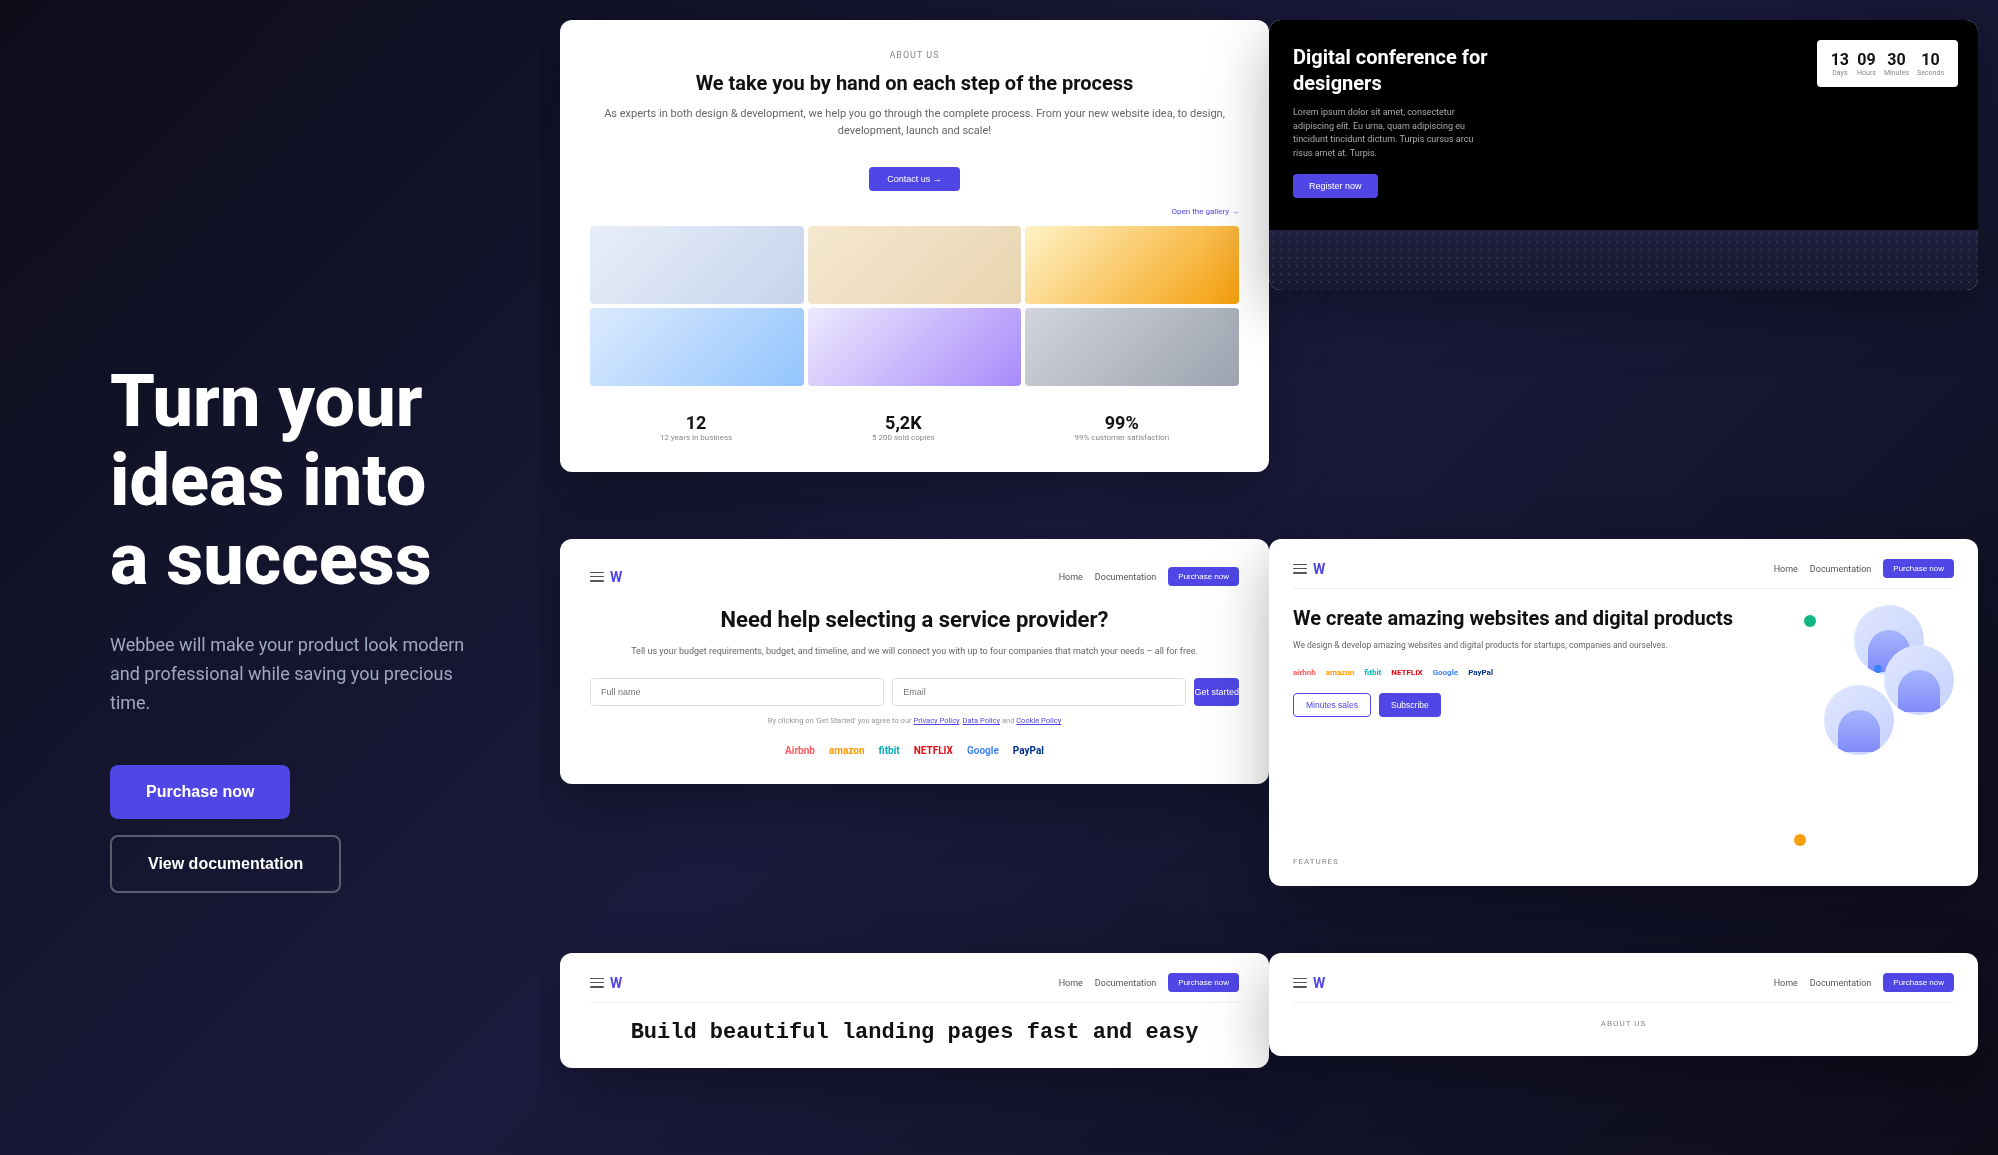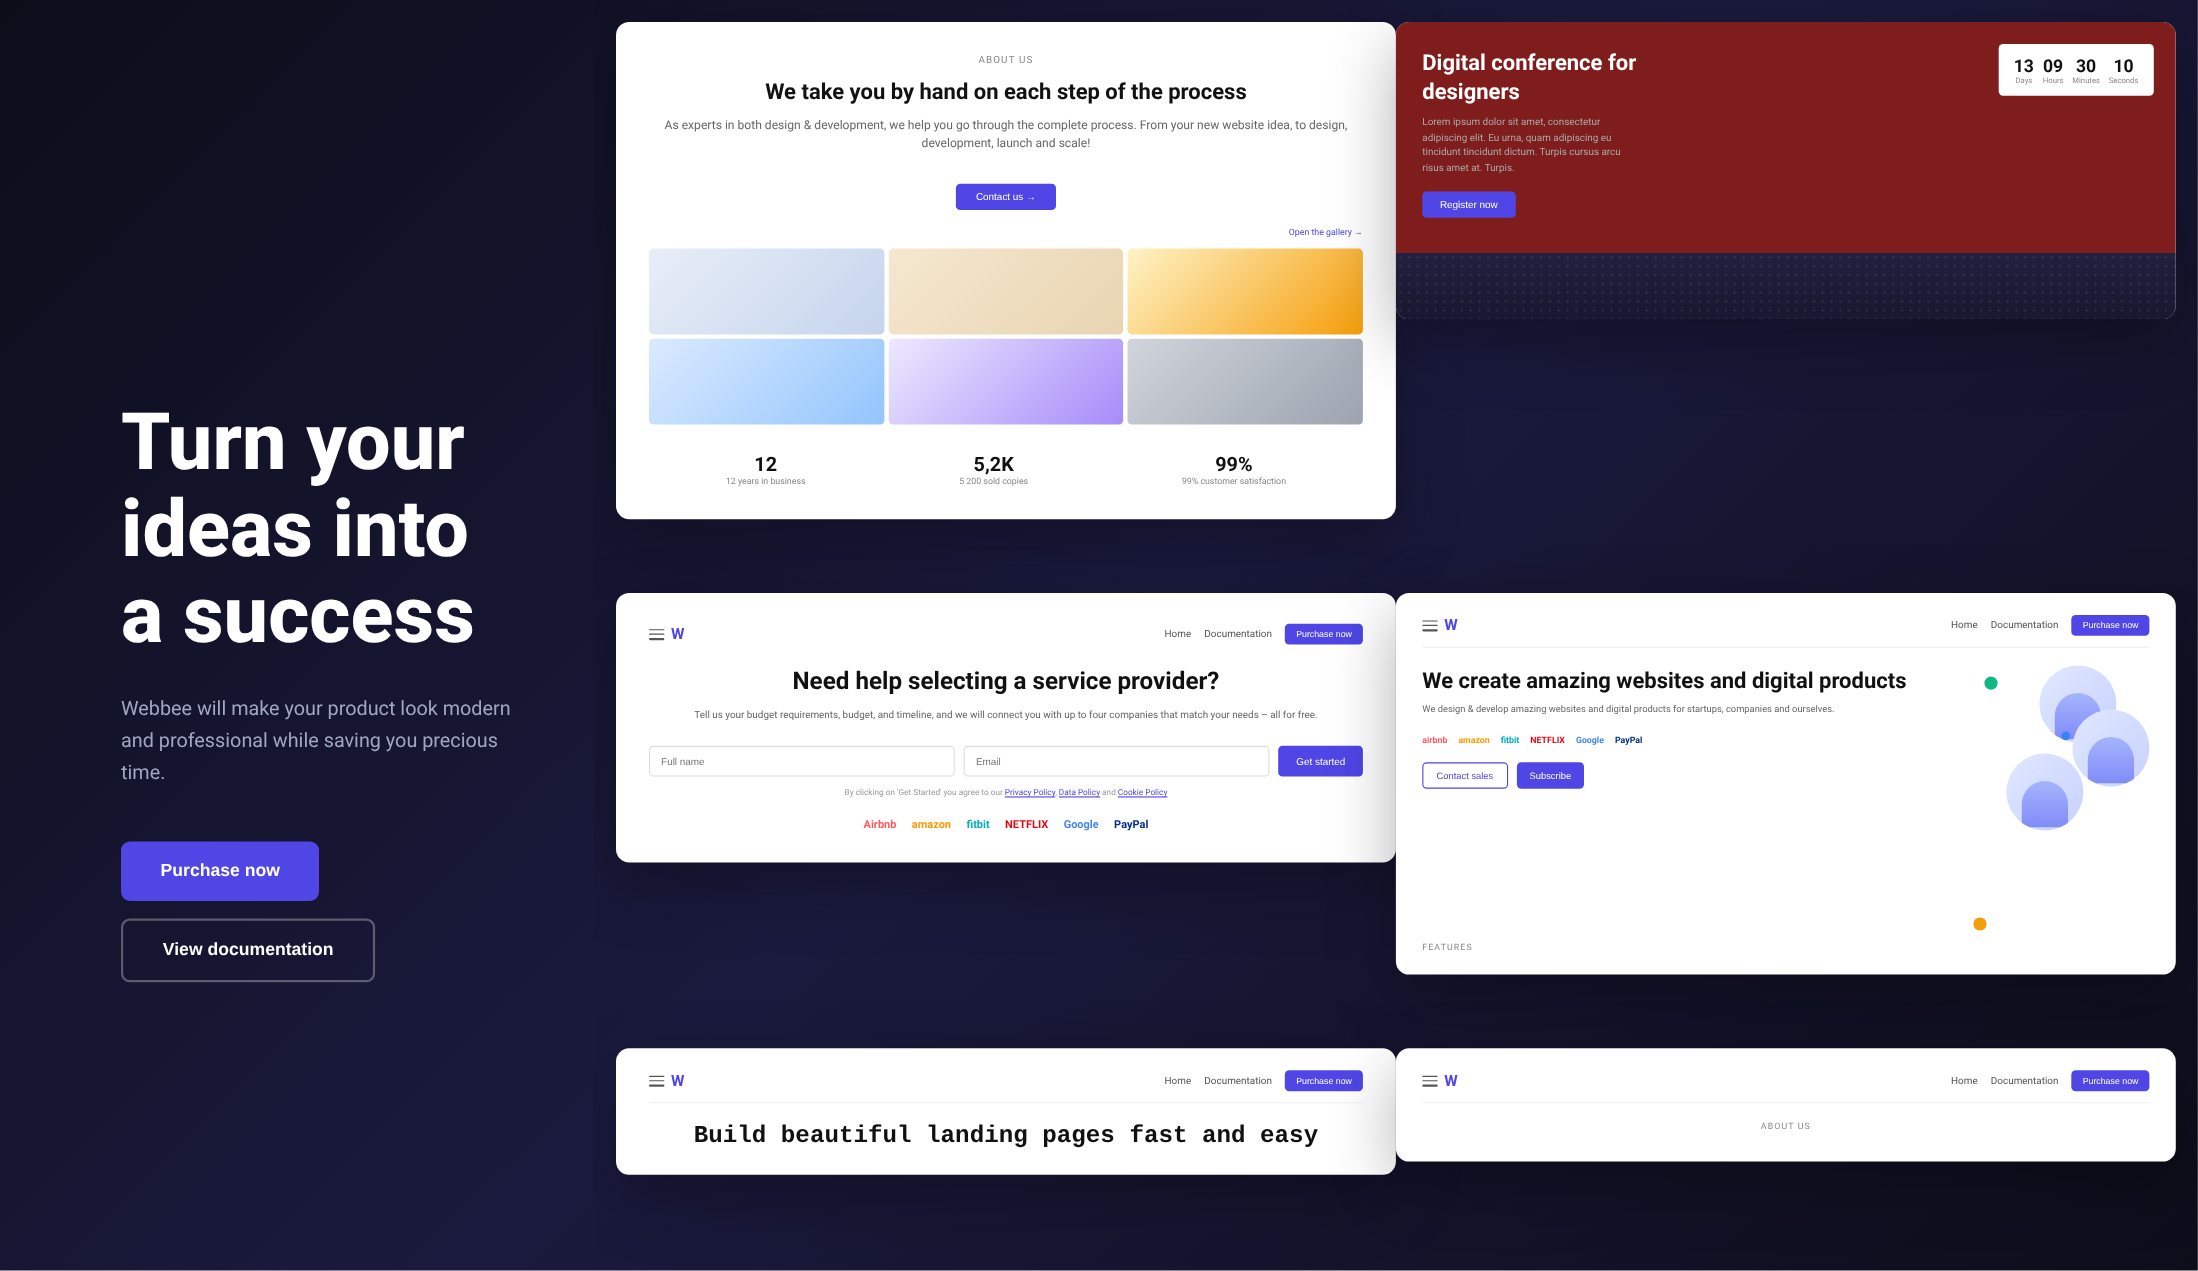--- a/index.html
+++ b/index.html
@@ -166,21 +166,21 @@
     }
 
     
     .card-2 {
       grid-column: 2;
       grid-row: 1 / 2;
       display: flex;
       flex-direction: column;
     }
     .card-2-top {
-      background: #7f1d1d;
+      background: #000000;
       padding: 24px;
       flex: 1;
       position: relative;
       min-height: 210px;
     }
     .card-2-title {
       font-size: 20px;
       font-weight: 700;
       color: white;
       line-height: 1.3;
@@ -322,21 +322,21 @@
       border-radius: 4px;
       padding: 8px 10px;
       font-size: 9px;
       color: #999;
       outline: none;
     }
     .form-submit-btn {
       background: #4f46e5;
       color: white;
       border: none;
-      padding: 8px 16px;
+      padding: 8px 0;
       border-radius: 4px;
       font-size: 9px;
       cursor: pointer;
       white-space: nowrap;
     }
     .card-3-terms {
       text-align: center;
       font-size: 7.5px;
       color: #999;
       margin-bottom: 20px;
@@ -675,21 +675,21 @@
         <div class="card-4-desc">We design &amp; develop amazing websites and digital products for startups, companies and ourselves.</div>
         <div class="card-4-brand-logos">
           <span class="brand-logo airbnb" style="font-size:8px">airbnb</span>
           <span class="brand-logo amazon" style="font-size:8px">amazon</span>
           <span class="brand-logo fitbit" style="font-size:8px">fitbit</span>
           <span class="brand-logo netflix" style="font-size:8px">NETFLIX</span>
           <span class="brand-logo google" style="font-size:8px">Google</span>
           <span class="brand-logo paypal" style="font-size:8px">PayPal</span>
         </div>
         <div class="card-4-buttons">
-          <button class="card-4-btn-outline">Contact sales</button>
+          <button class="card-4-btn-outline">Minutes sales</button>
           <button class="card-4-btn-primary">Subscribe</button>
         </div>
         <div class="card-4-features-label">FEATURES</div>
       </div>
       <div class="card-4-right" style="position:relative; min-height: 200px;">
         <div class="avatar-circle avatar-1 person-silhouette"></div>
         <div class="avatar-circle avatar-2 person-silhouette"></div>
         <div class="avatar-circle avatar-3 person-silhouette"></div>
         <div class="card-4-accent-dot accent-green"></div>
         <div class="card-4-accent-dot accent-orange"></div>

